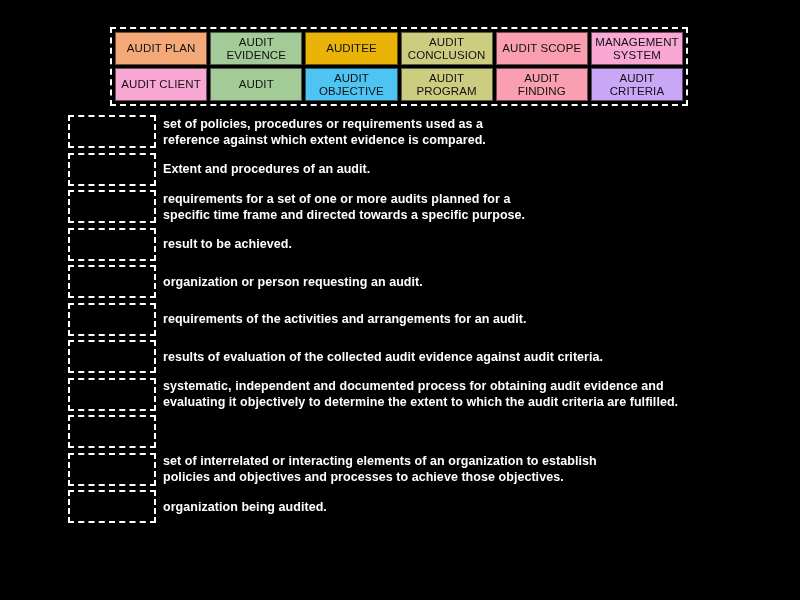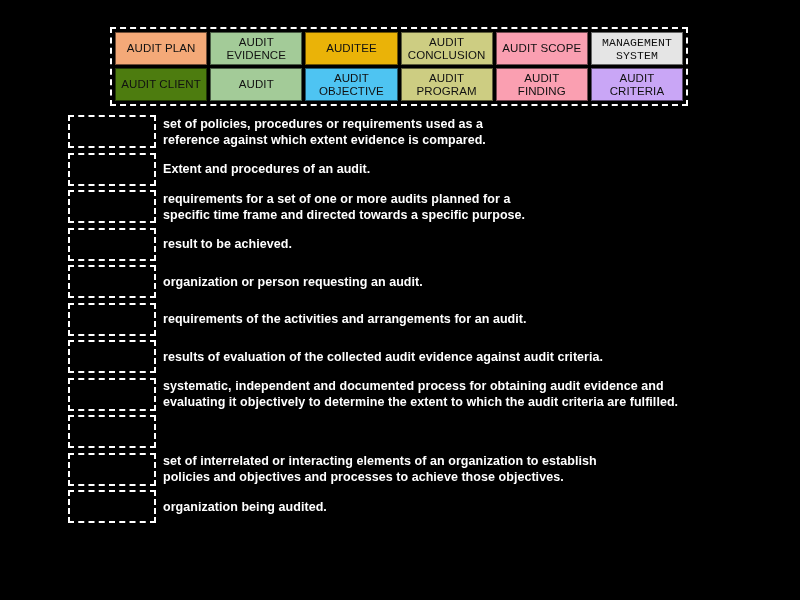--- a/index.html
+++ b/index.html
@@ -91,25 +91,25 @@
 
 <div id="word-bank">
     <div class="tile-row">
       <div class="tile" style="background: rgb(244, 169, 120);">AUDIT PLAN</div>
       <div class="tile" style="background: rgb(163, 203, 152);">AUDIT
 EVIDENCE</div>
       <div class="tile" style="background: #eab308;">AUDITEE</div>
       <div class="tile" style="background: rgb(205, 205, 130);">AUDIT
 CONCLUSION</div>
       <div class="tile" style="background: rgb(250, 159, 177);">AUDIT SCOPE</div>
-      <div class="tile" style="background: #e5e5e5; font-family: Liberation Mono, monospace;">MANAGEMENT
+      <div class="tile" style="background: #f9a8d4;">MANAGEMENT
 SYSTEM</div>
     </div>
     <div class="tile-row">
-      <div class="tile" style="background: #4d7c0f;">AUDIT CLIENT</div>
+      <div class="tile" style="background: #f9a8d4;">AUDIT CLIENT</div>
       <div class="tile" style="background: rgb(163, 203, 152);">AUDIT</div>
       <div class="tile" style="background: rgb(78, 196, 242);">AUDIT
 OBJECTIVE</div>
       <div class="tile" style="background: rgb(205, 205, 130);">AUDIT
 PROGRAM</div>
       <div class="tile" style="background: rgb(250, 159, 177);">AUDIT
 FINDING</div>
       <div class="tile" style="background: rgb(201, 166, 246);">AUDIT
 CRITERIA</div>
     </div>

